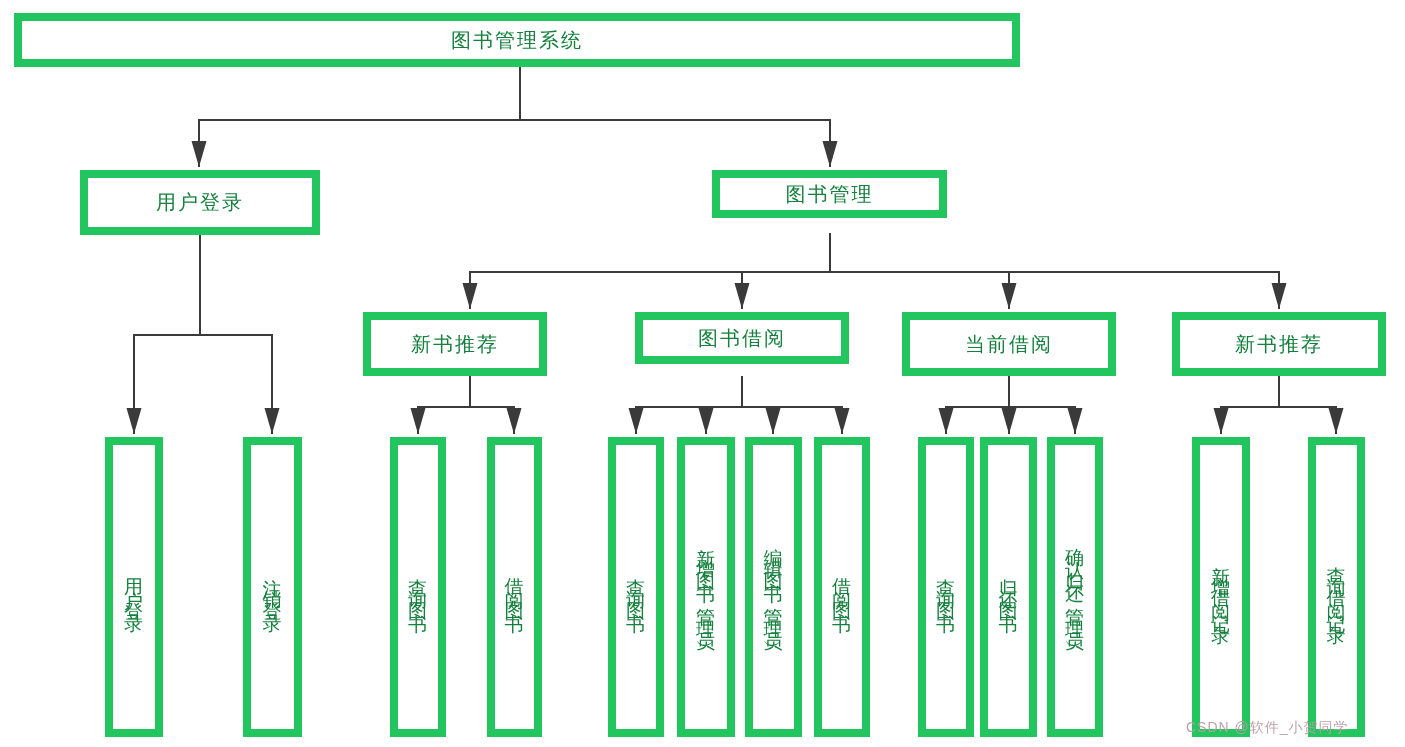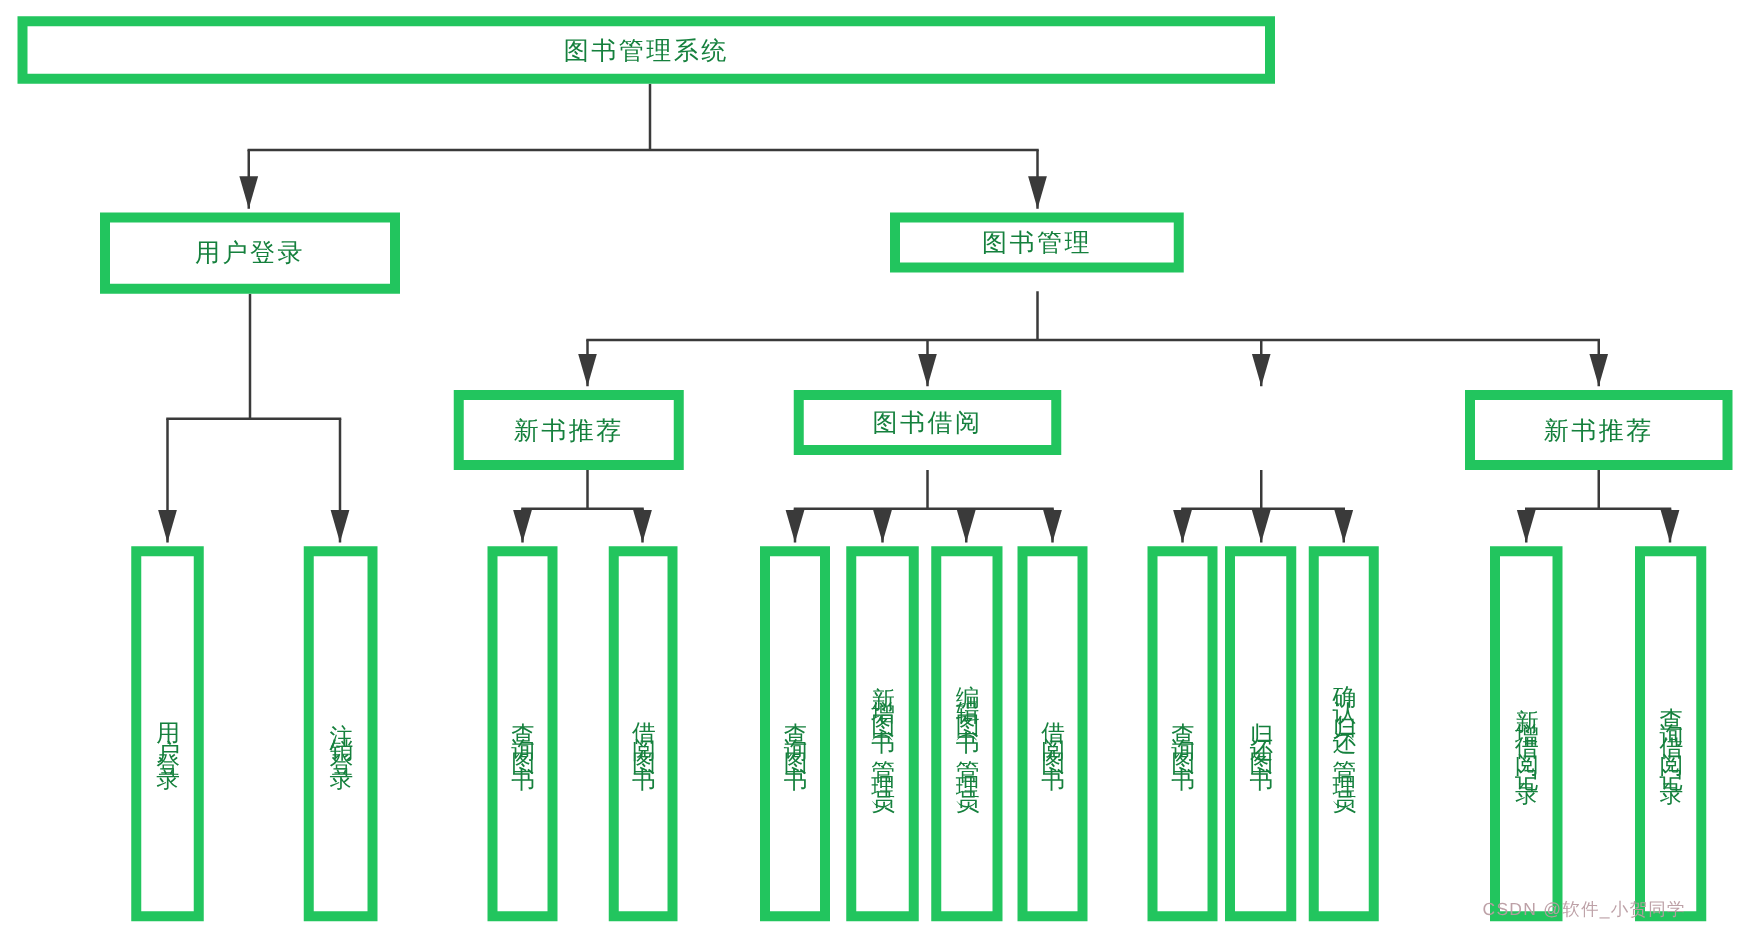--- a/index.html
+++ b/index.html
@@ -99,20 +99,23 @@
   <div class="box h" style="left:712px;top:170px;width:235px;height:48px">
     <span>图书管理</span>
   </div>
 
   <div class="box h" style="left:363px;top:312px;width:184px;height:64px">
     <span>新书推荐</span>
   </div>
   <div class="box h" style="left:635px;top:312px;width:214px;height:52px">
     <span>图书借阅</span>
   </div>
+  <div class="box h" style="left:902px;top:312px;width:214px;height:64px">
+    <span>当前借阅</span>
+  </div>
   <div class="box h" style="left:1172px;top:312px;width:214px;height:64px">
     <span>新书推荐</span>
   </div>
 
   <div class="box v" style="left:105px;top:437px;width:58px;height:300px">
     <span>用户登录</span>
   </div>
   <div class="box v" style="left:243px;top:437px;width:59px;height:300px">
     <span>注销登录</span>
   </div>

